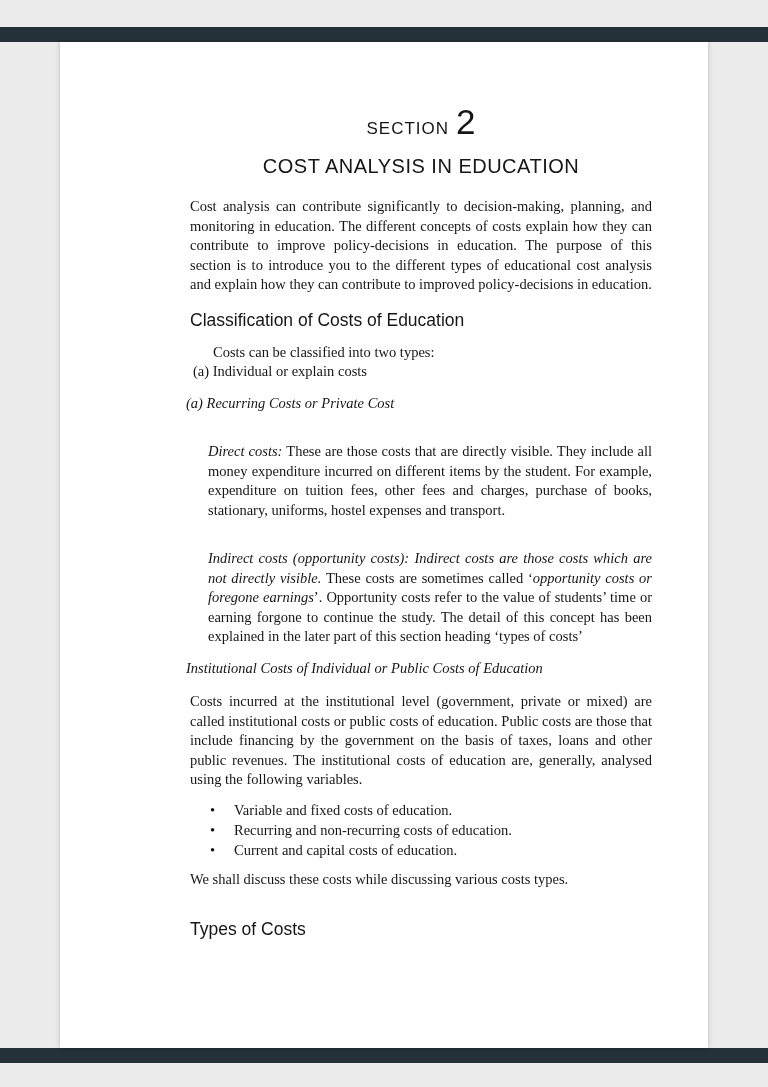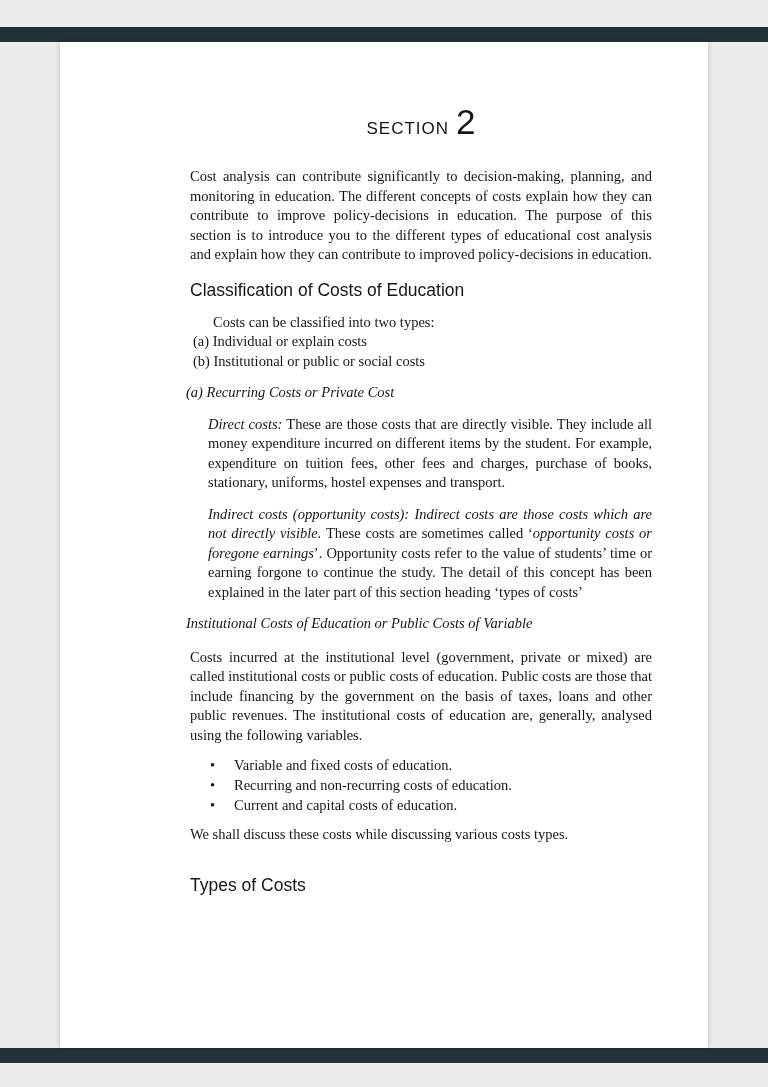--- a/index.html
+++ b/index.html
@@ -70,21 +70,21 @@
     margin-top: 14px;
   }
   .list-line { line-height: 19.5px; padding-left: 3px; }
   .lead-line { margin-top: 12px; padding-left: 3px; margin-left: 20px; }
 
   .run-in-heading {
     margin-top: 12px;
     font-style: italic;
     margin-left: -4px;
   }
-  .indent { margin-left: 18px; margin-top: 12px; }
+  .indent { margin-left: 18px; margin-top: 29px; }
 
   .bullets { margin-top: 10px; margin-left: 20px; }
   .bullet-row { display: flex; line-height: 20px; }
   .bullet-marker { width: 24px; flex: 0 0 24px; }
 
   .closing { margin-top: 10px; }
 
   .footer-heading {
     font-size: 17.5px;
     font-weight: 400;
@@ -99,41 +99,41 @@
   <div class="bar top"></div>
   <div class="bar bottom"></div>
 
   <div class="page">
     <div class="content">
 
       <div class="section-line sans center">
         <span class="section-word">SECTION</span><span class="section-num">2</span>
       </div>
 
+      <h1 class="doc-title sans center">COST ANALYSIS IN EDUCATION</h1>
 
       <p class="para-lg just">Cost analysis can contribute significantly to decision-making, planning, and monitoring in education. The different concepts of costs explain how they can contribute to improve policy-decisions in education. The purpose of this section is to introduce you to the different types of educational cost analysis and explain how they can contribute to improved policy-decisions in education.</p>
 
       <h2 class="sub-heading sans">Classification of Costs of Education</h2>
 
       <p class="lead-line">Costs can be classified into two types:</p>
       <p class="list-line">(a) Individual or explain costs</p>
-      <p class="list-line">(b) Institutional or public or social costs</p>
 
       <p class="run-in-heading">(a) Recurring Costs or Private Cost</p>
 
 
       <p class="indent just">
         <span class="it">Direct costs:</span><span> These are those costs that are directly visible. They include all money expenditure incurred on different items by the student. For example, expenditure on tuition fees, other fees and charges, purchase of books, stationary, uniforms, hostel expenses and transport.</span>
       </p>
 
       <p class="indent just">
         <span class="it">Indirect costs (opportunity costs): Indirect costs are those costs which are not directly visible.</span><span> These costs are sometimes called ‘</span><span class="it">opportunity costs or foregone earnings</span><span>’. Opportunity costs refer to the value of students’ time or earning forgone to continue the study. The detail of this concept has been explained in the later part of this section heading ‘types of costs’</span>
       </p>
 
-      <p class="run-in-heading">Institutional Costs of Education or Public Costs of Variable</p>
+      <p class="run-in-heading">Institutional Costs of Individual or Public Costs of Education</p>
 
       <p class="para just">Costs incurred at the institutional level (government, private or mixed) are called institutional costs or public costs of education. Public costs are those that include financing by the government on the basis of taxes, loans and other public revenues. The institutional costs of education are, generally, analysed using the following variables.</p>
 
       <div class="bullets">
         <div class="bullet-row">
           <span class="bullet-marker">•</span>
           <span>Variable and fixed costs of education.</span>
         </div>
         <div class="bullet-row">
           <span class="bullet-marker">•</span>

